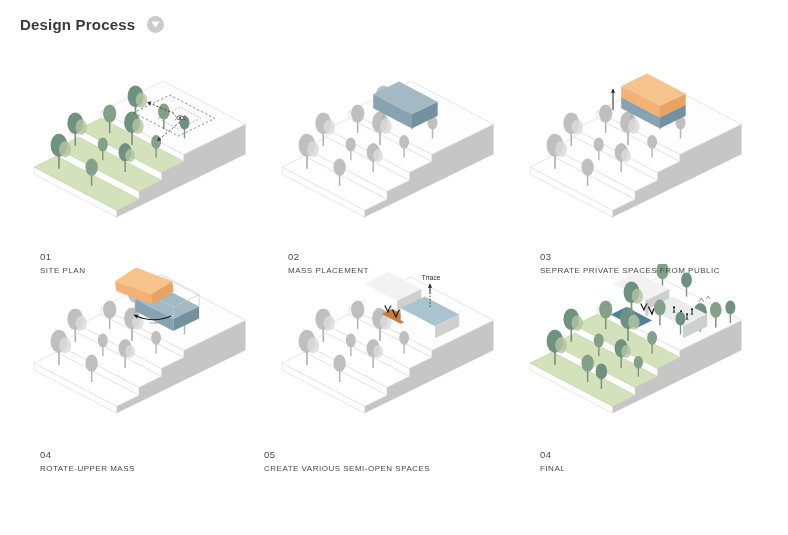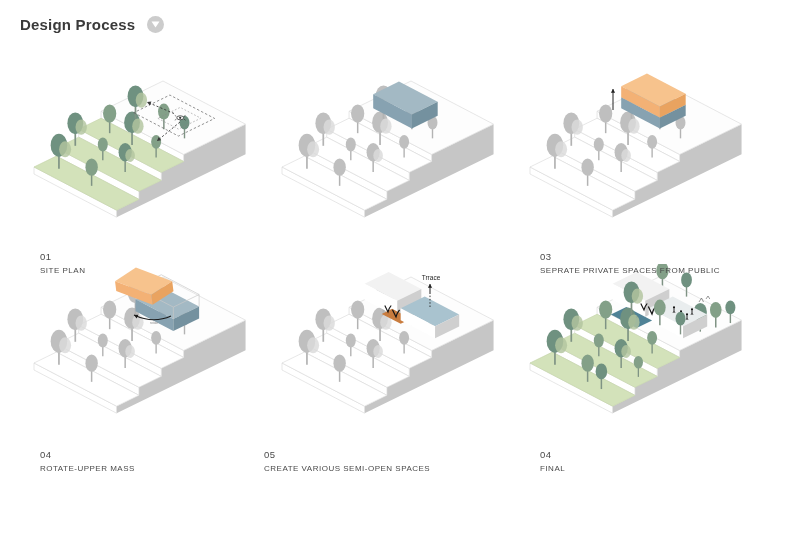--- a/index.html
+++ b/index.html
@@ -551,20 +551,24 @@
       <g>
         <line x1="122.36" y1="104.9" x2="122.36" y2="93.5" stroke="#7f9384" stroke-width="1.3"></line>
         <ellipse cx="122.36" cy="90.2" rx="4.6" ry="6.3" fill="#83a088"></ellipse>
       </g>
     </svg>
 
   <div class="plabel" style="left:40px;top:222px">
     <div class="pnum">01</div>
     <div class="pcap">SITE PLAN</div>
   </div>
+  <div class="plabel" style="left:288px;top:222px">
+    <div class="pnum">02</div>
+    <div class="pcap">MASS PLACEMENT</div>
+  </div>
   <div class="plabel" style="left:540px;top:222px">
     <div class="pnum">03</div>
     <div class="pcap">SEPRATE PRIVATE SPACES FROM PUBLIC</div>
   </div>
   <div class="plabel" style="left:40px;top:420px">
     <div class="pnum">04</div>
     <div class="pcap">ROTATE-UPPER MASS</div>
   </div>
   <div class="plabel" style="left:264px;top:420px">
     <div class="pnum">05</div>

